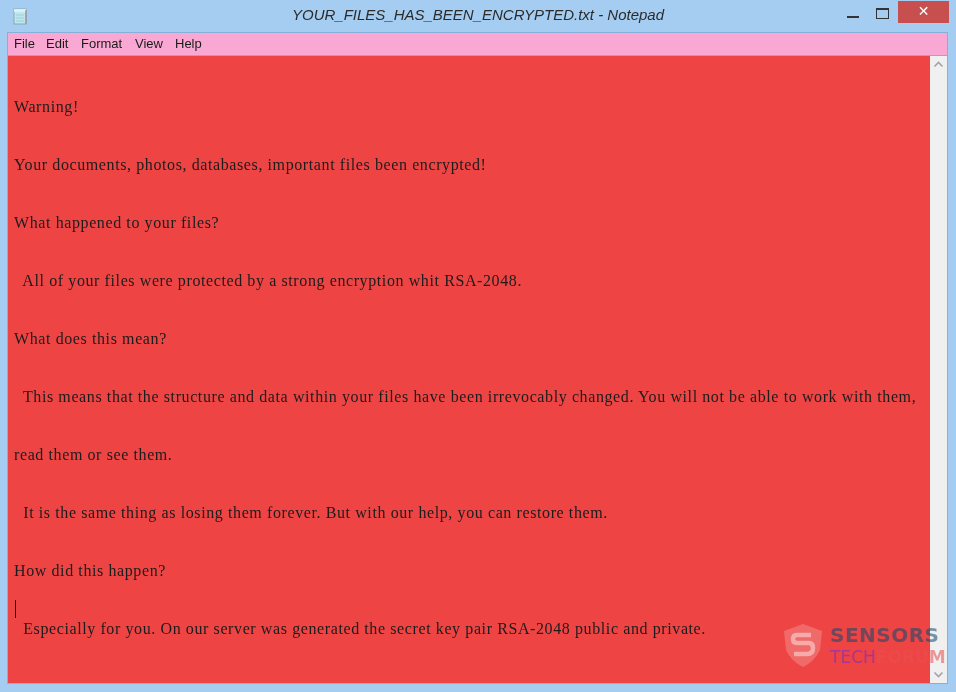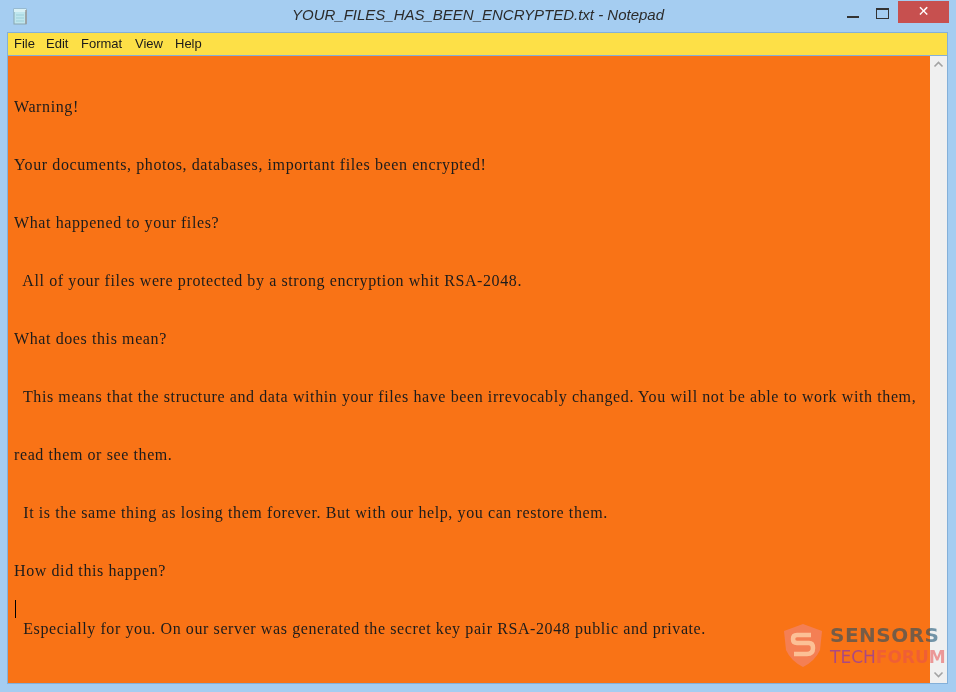--- a/index.html
+++ b/index.html
@@ -18,27 +18,27 @@
   .min-btn span { position: absolute; left: 9px; top: 15px; width: 12px; height: 2px; background: #333; }
   .max-btn { position: absolute; left: 868px; top: 1px; width: 30px; height: 22px; }
   .max-btn span { position: absolute; left: 8px; top: 7px; width: 11px; height: 8px; border: 1px solid #333; border-top-width: 2px; }
   .close-btn {
     position: absolute; left: 898px; top: 1px; width: 51px; height: 22px; background: #c7504f;
     color: #fff; font-family: "DejaVu Sans", sans-serif; font-weight: bold; font-size: 14px;
     text-align: center; line-height: 21px;
   }
   .frame-line { position: absolute; left: 7px; top: 32px; width: 941px; height: 652px; background: #84b0d9; }
   .menubar {
-    position: absolute; left: 8px; top: 33px; width: 939px; height: 22px; background: #fde047;
+    position: absolute; left: 8px; top: 33px; width: 939px; height: 22px; background: #f9a8d4;
   }
   .menu-item {
     position: absolute; top: 3px; font-size: 13px; color: #1a1a1a; line-height: 16px; padding: 0 1px;
   }
   .client {
-    position: absolute; left: 8px; top: 56px; width: 939px; height: 627px; background: #f97316; overflow: hidden;
+    position: absolute; left: 8px; top: 56px; width: 939px; height: 627px; background: #ef4444; overflow: hidden;
   }
   .doc {
     position: absolute; left: 6px; top: 2px; width: 914px;
     font-family: "Liberation Serif", serif; font-size: 16px; letter-spacing: 0.6px;
     line-height: 19.35px; color: #1c1c1c; white-space: pre;
   }
   .doc-line { height: 19.35px; }
   .caret { position: absolute; left: 7px; top: 544px; width: 1px; height: 18px; background: #000; }
   .vscroll { position: absolute; right: 0; top: 0; width: 17px; height: 627px; background: #f0f0f0; }
   .scroll-up, .scroll-down { position: absolute; left: 0; width: 17px; height: 17px; }

